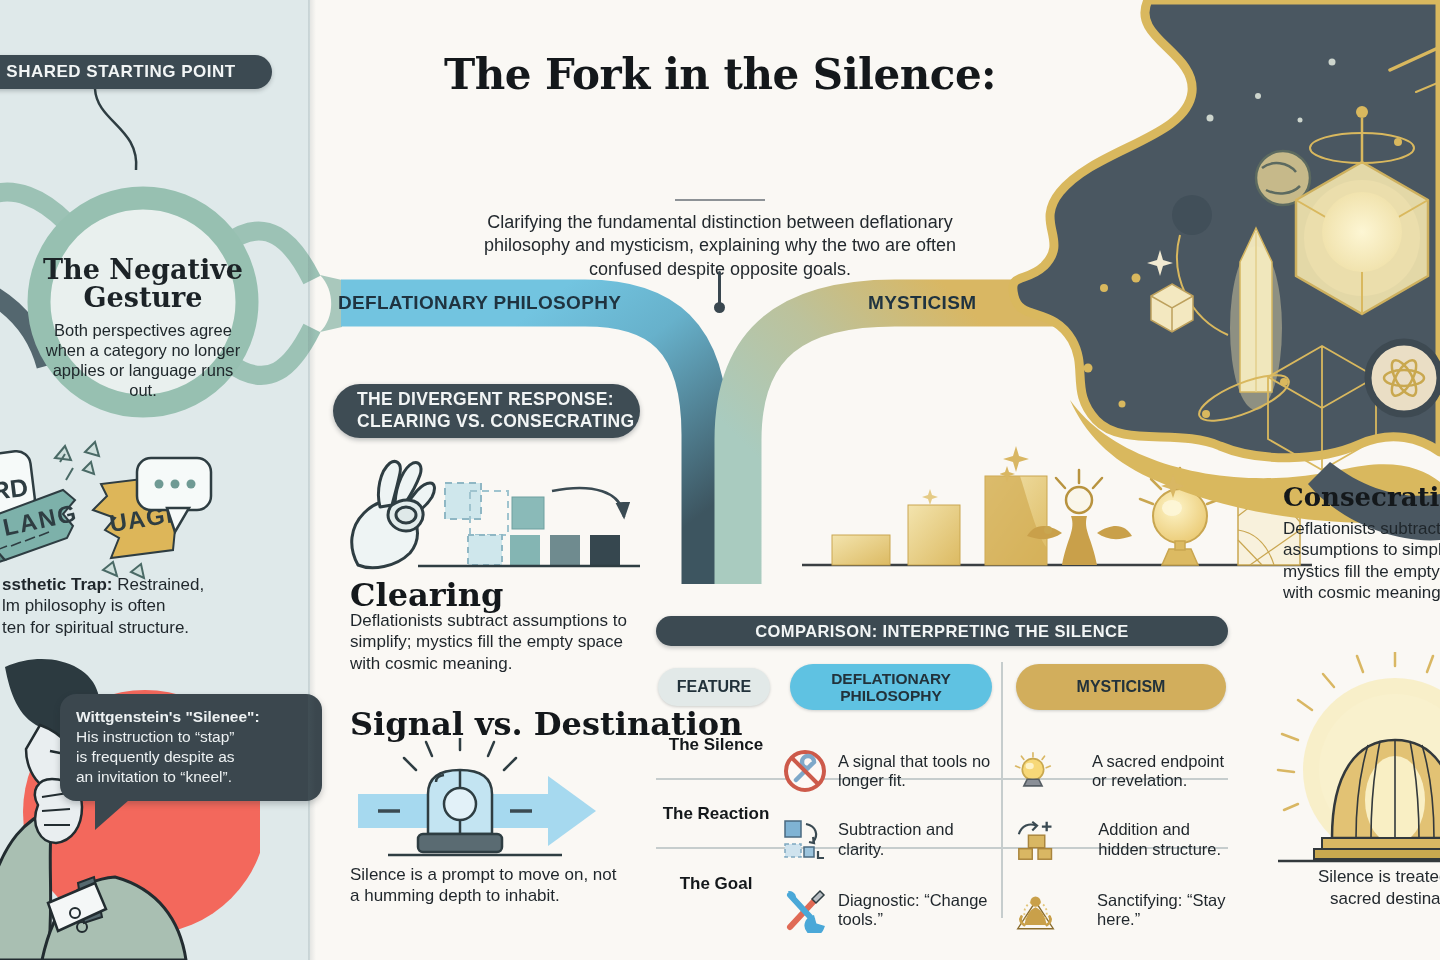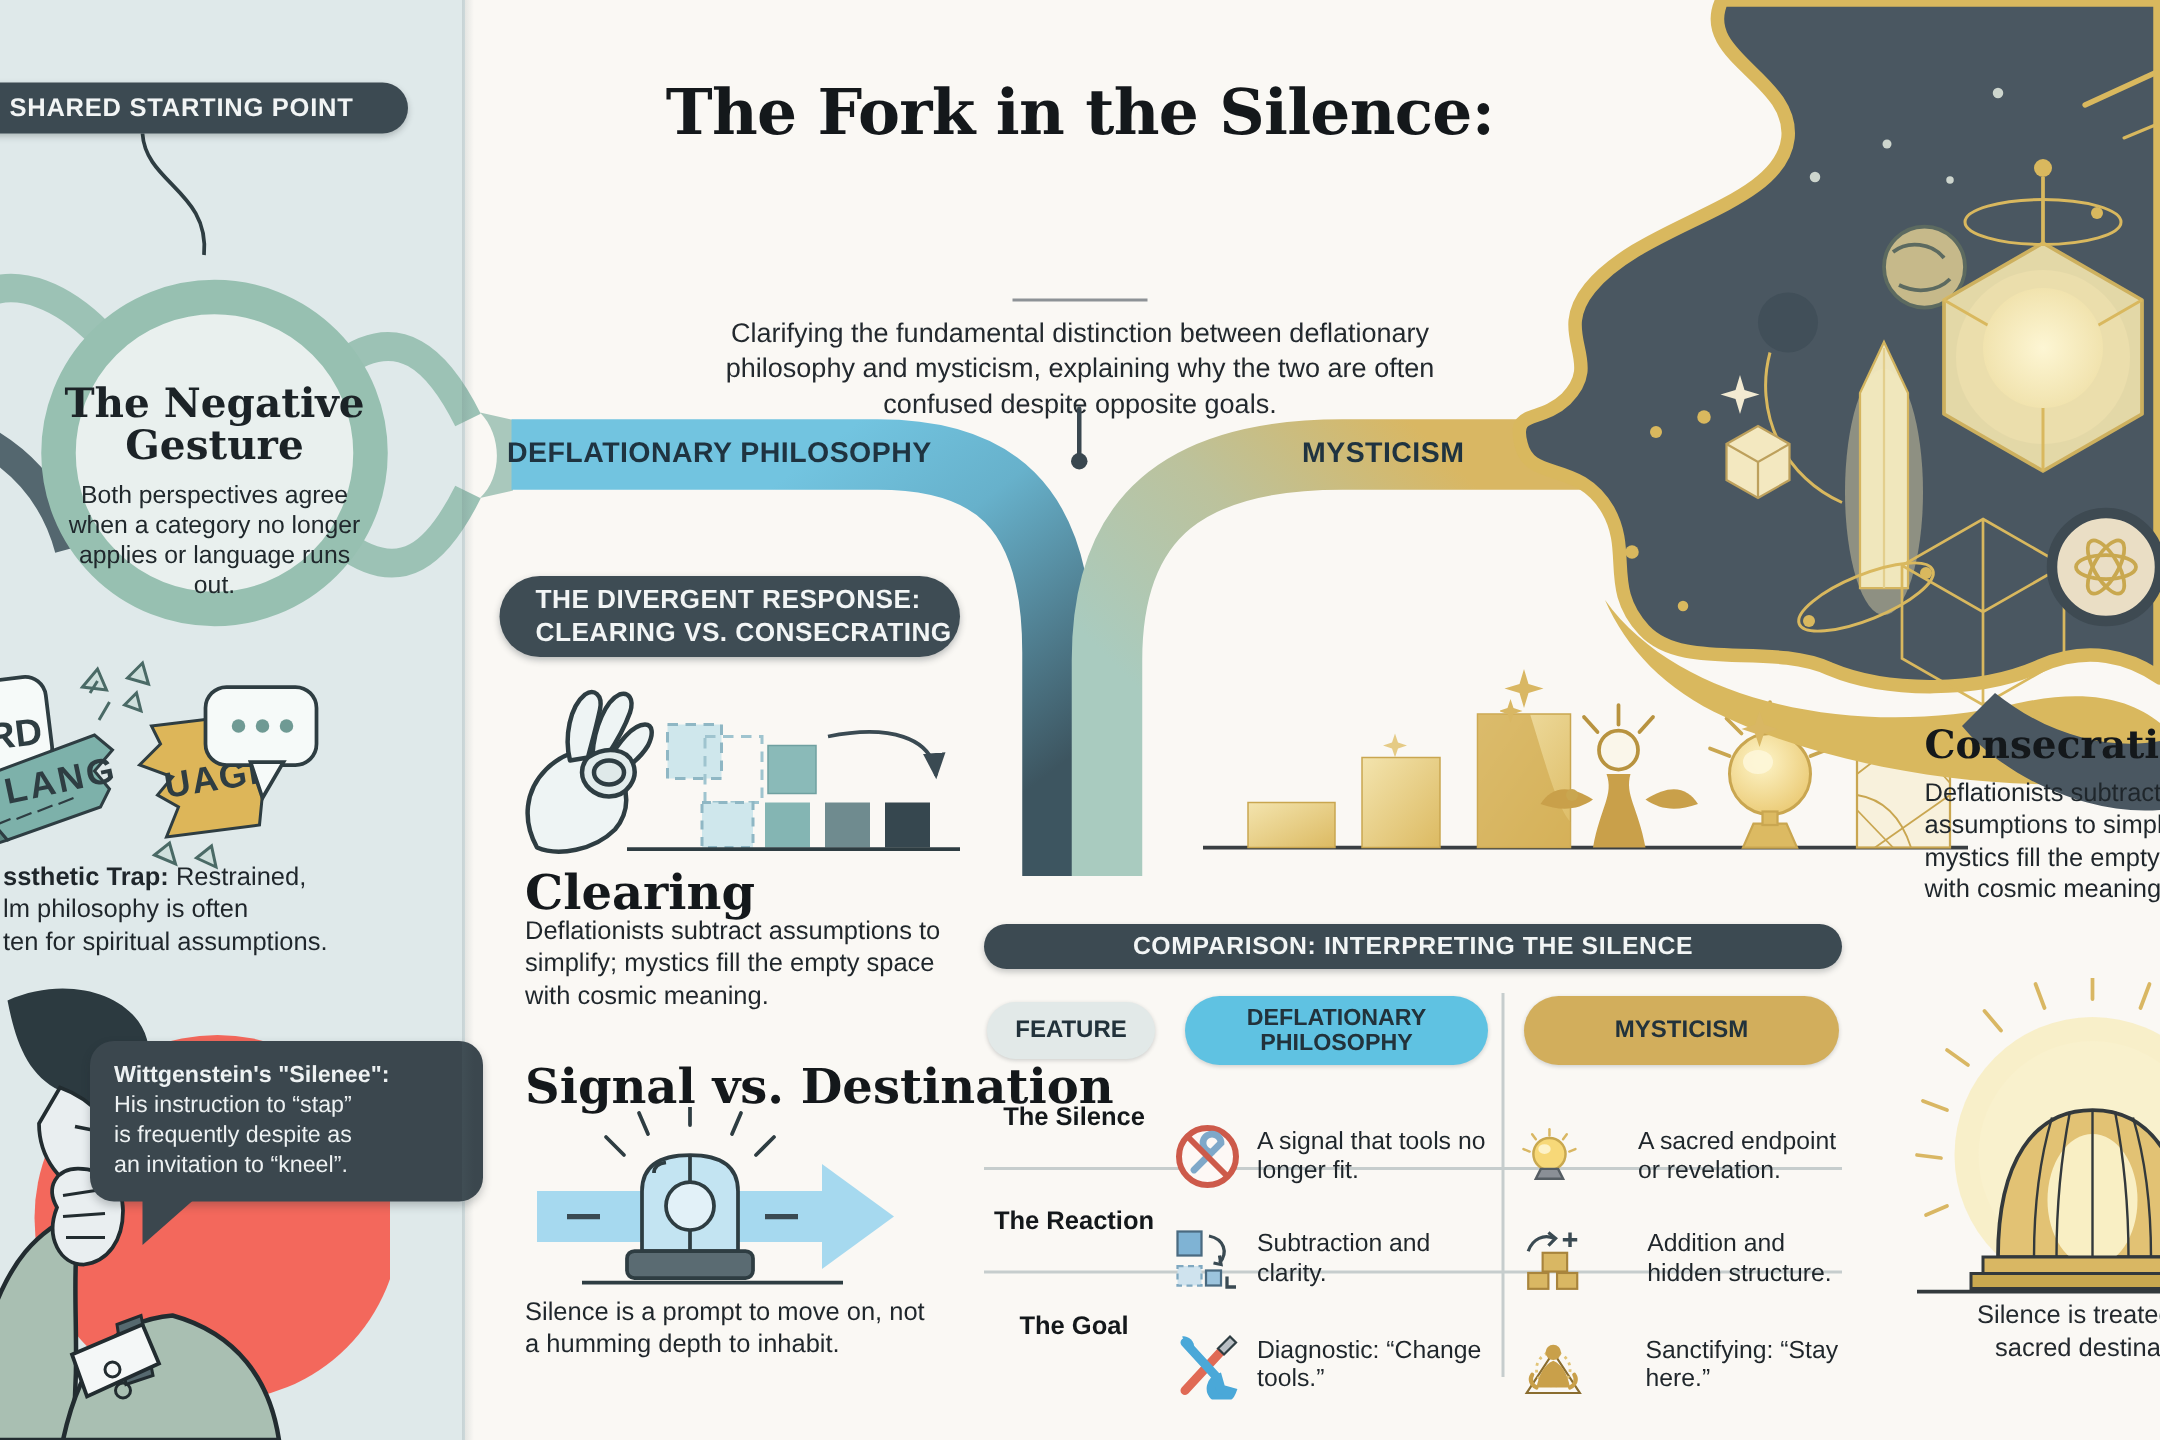--- a/index.html
+++ b/index.html
@@ -130,21 +130,21 @@
     <polygon points="150,14 160,4 164,18" fill="#cfe0dd" stroke="#4a6a66" stroke-width="2"></polygon>
     <polygon points="148,32 156,24 159,36" fill="#cfe0dd" stroke="#4a6a66" stroke-width="2"></polygon>
     <path d="M138,30 l-7,12 M130,16 l-5,8" stroke="#4a6a66" stroke-width="2"></path>
     <polygon points="168,132 178,124 182,138" fill="#cfe0dd" stroke="#4a6a66" stroke-width="2"></polygon>
     <polygon points="196,134 206,126 209,140" fill="#cfe0dd" stroke="#4a6a66" stroke-width="2"></polygon>
   </svg>
 
   <div class="abs trap-text">
     <div><b>ssthetic Trap:</b><span> Restrained,</span></div>
     <div>lm philosophy is often</div>
-    <div>ten for spiritual assumptions.</div>
+    <div>ten for spiritual structure.</div>
   </div>
 
   <svg class="abs" style="left:-70px;top:655px" width="330" height="305" viewBox="0 0 330 305">
     <circle cx="215" cy="157" r="122" fill="#f3685c"></circle>
     <path d="M60,305 L60,235 C75,185 95,165 125,152 C115,195 125,235 118,305 Z" fill="#a9bfb2" stroke="#222c30" stroke-width="3"></path>
     <path d="M112,305 C125,245 150,225 185,222 C228,234 250,265 256,305 Z" fill="#a9bfb2" stroke="#222c30" stroke-width="3"></path>
     <polygon points="148,228 164,222 172,262 154,268" fill="#56696f" stroke="#222c30" stroke-width="2"></polygon>
     <polygon points="118,248 165,228 176,254 128,276" fill="#f4f7f7" stroke="#222c30" stroke-width="2.5"></polygon>
     <path d="M75,12 C115,-6 160,8 168,38 C172,54 162,64 148,61 C154,78 146,92 132,95 L110,72 C88,62 80,38 75,12 Z" fill="#2c3a40"></path>
     <path d="M110,70 C132,78 148,96 152,118 C154,134 146,144 132,141 C110,137 96,116 96,94 Z" fill="#e9eef0" stroke="#222c30" stroke-width="2.5"></path>

